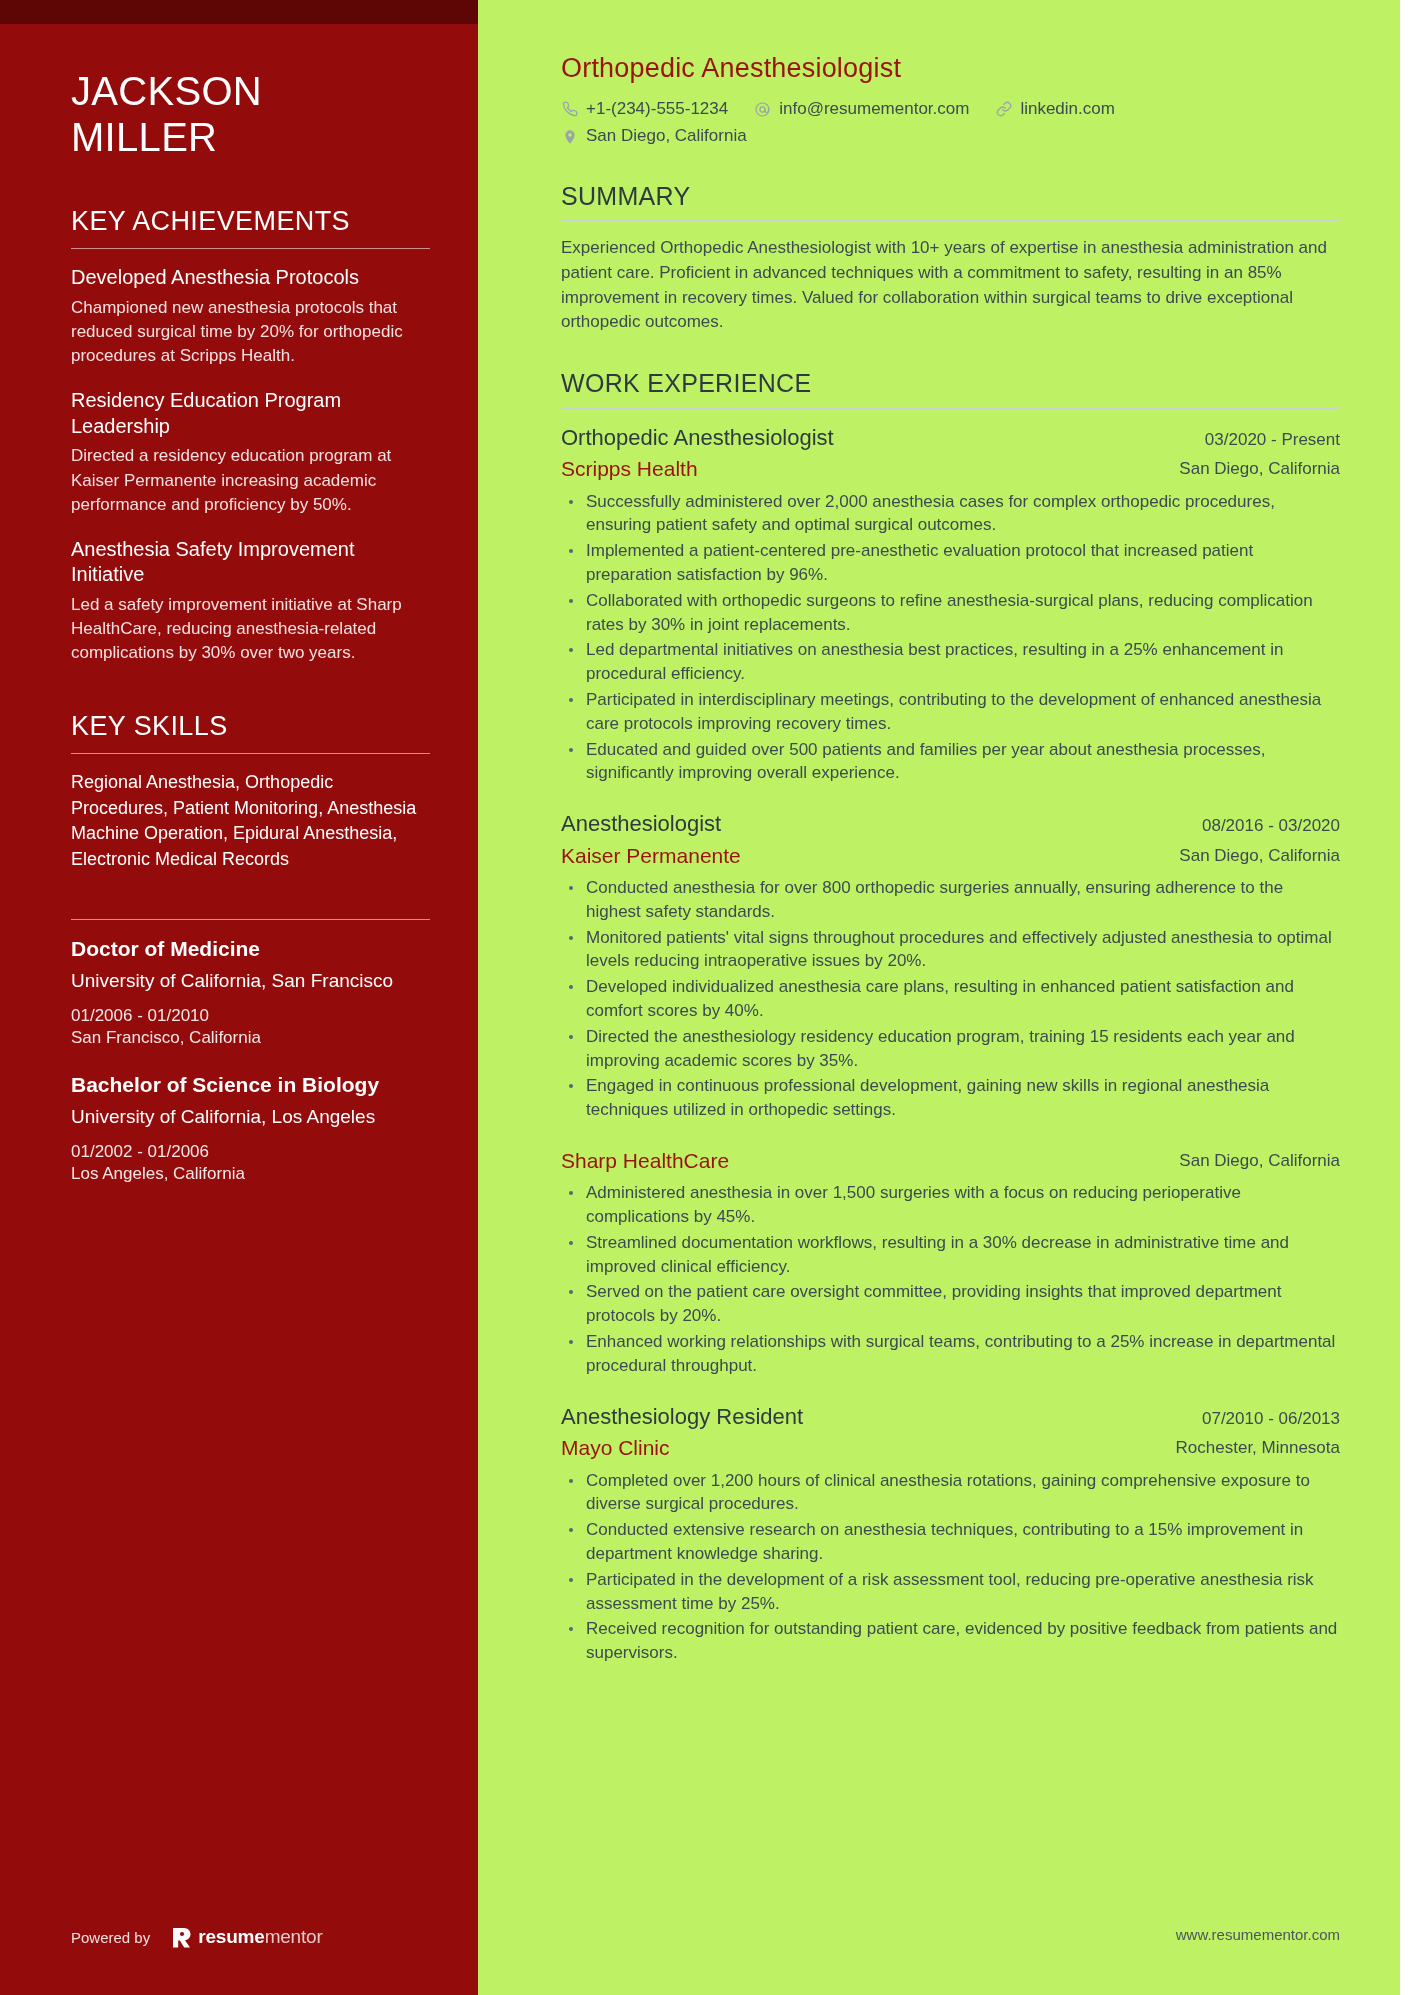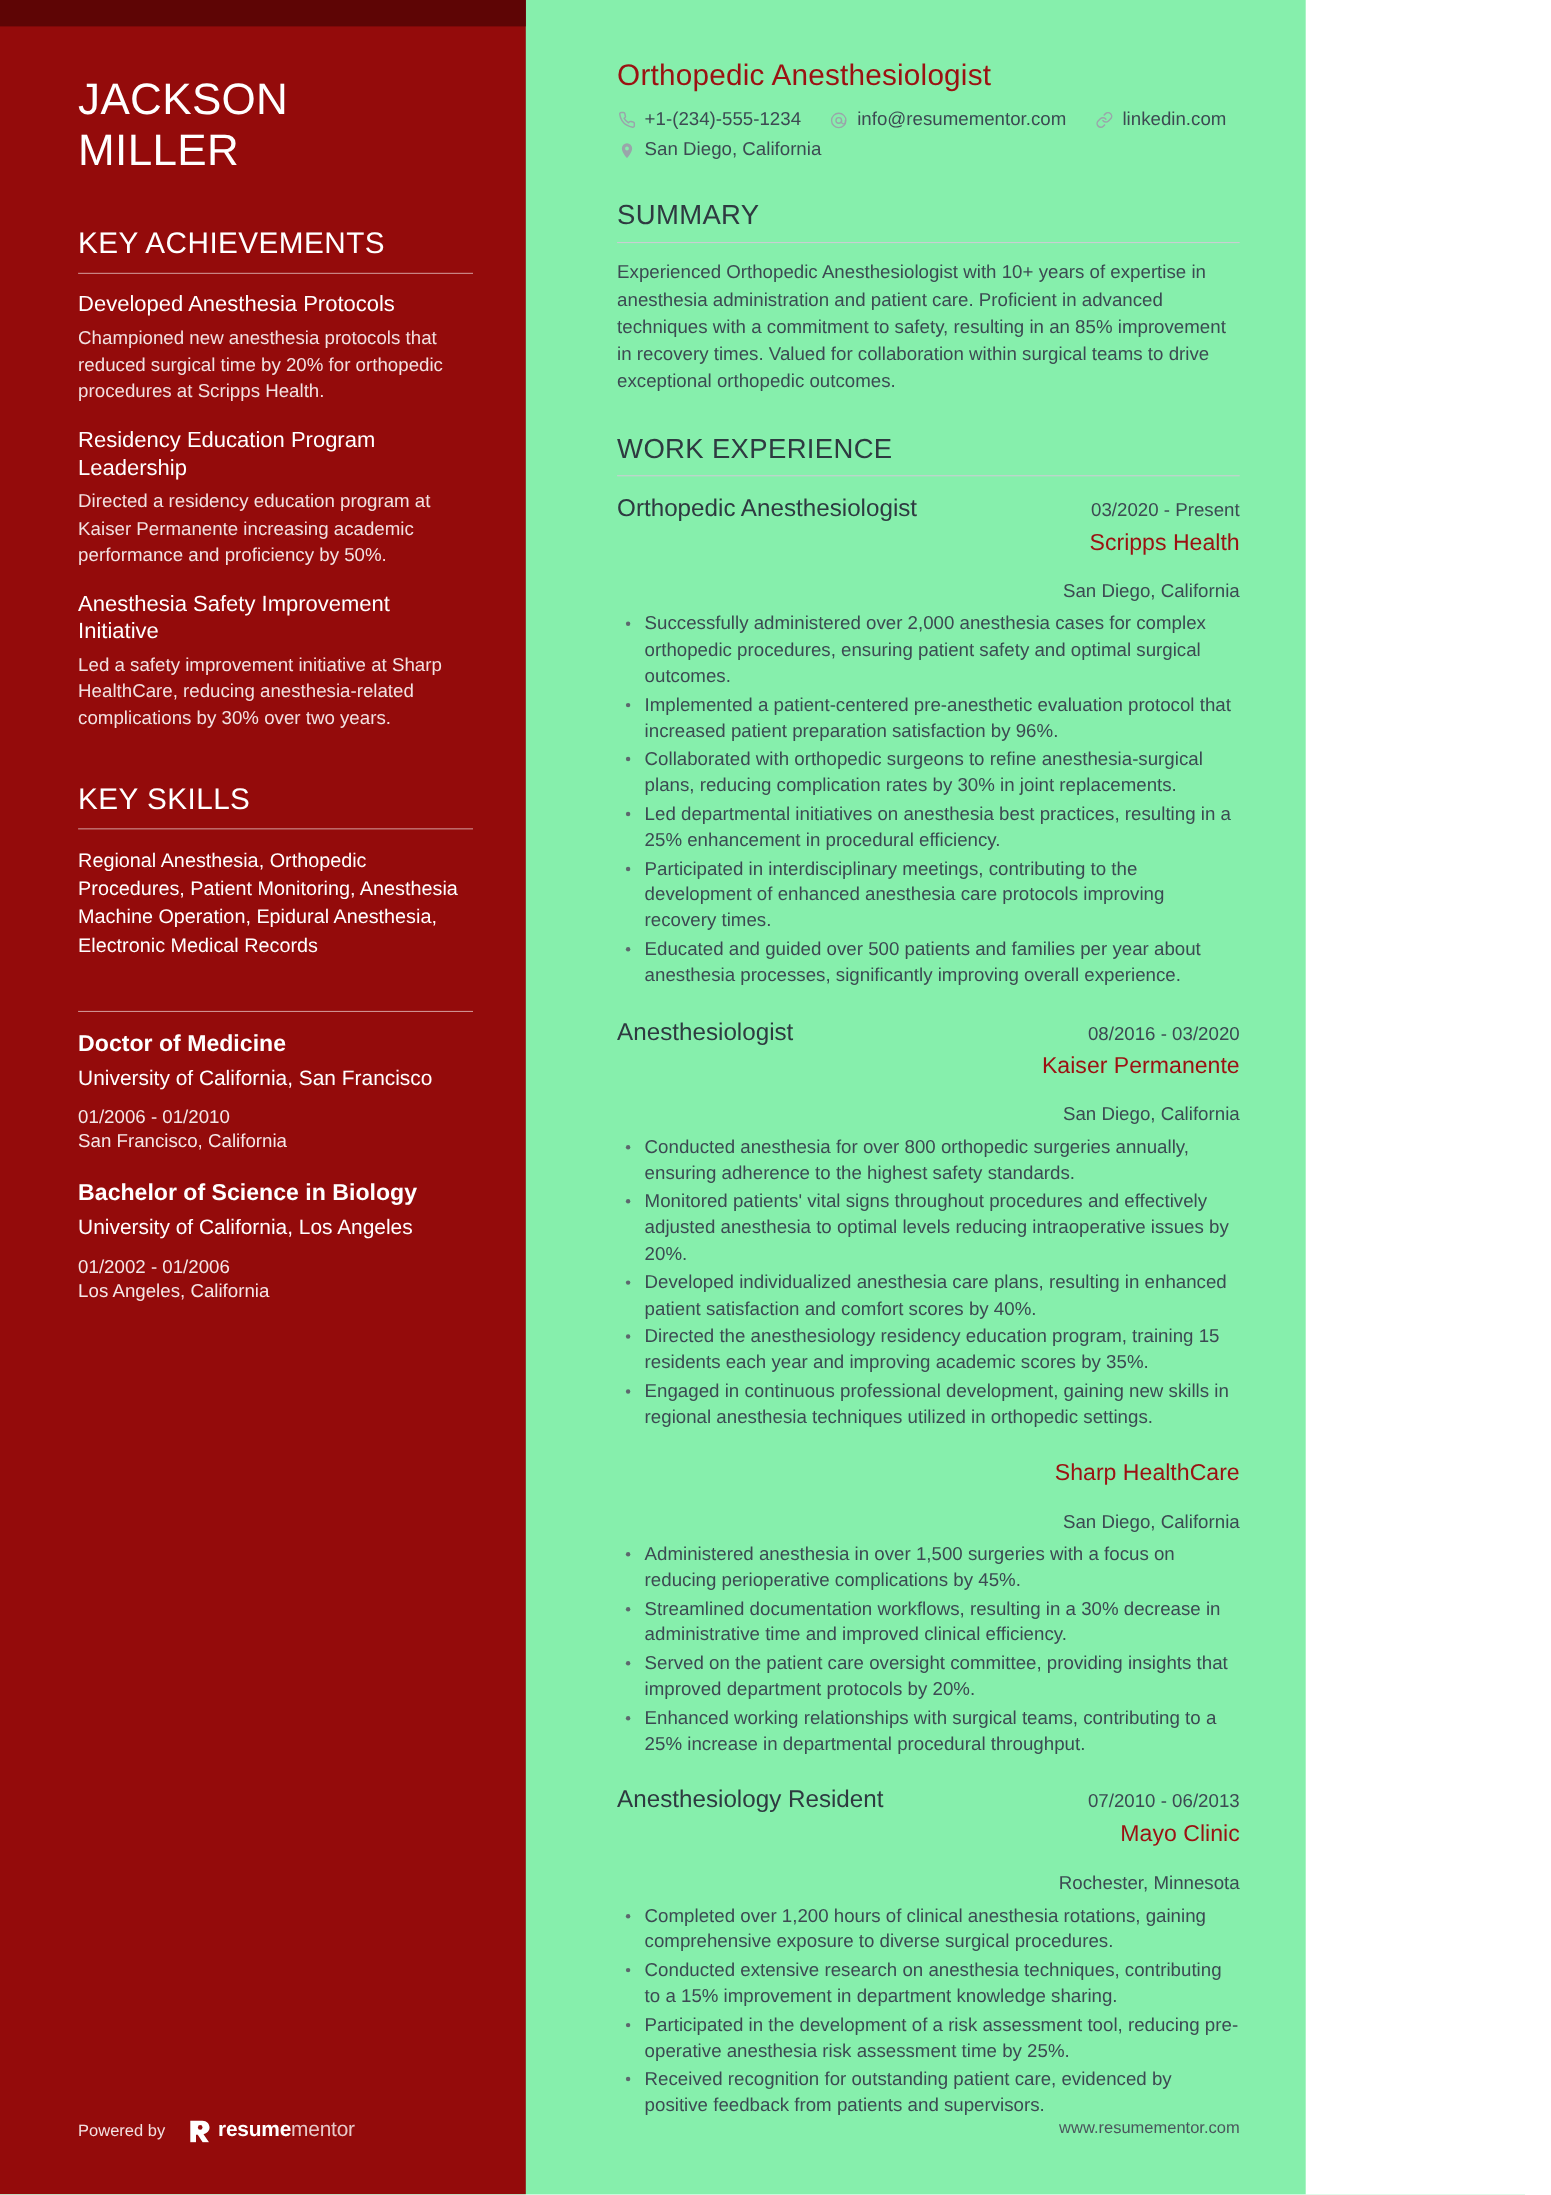--- a/index.html
+++ b/index.html
@@ -7,24 +7,24 @@
   html, body {
     width: 1410px;
     height: 1995px;
     background: #ffffff;
     font-family: "Liberation Sans", sans-serif;
     -webkit-font-smoothing: antialiased;
   }
 
   .page {
     position: relative;
-    width: 1187px;
+    width: 1400px;
     height: 1995px;
     display: flex;
-    background: #86efac;
+    background: #bef264;
     overflow: hidden;
   }
 
   
   .sidebar {
     width: 478px;
     flex: 0 0 478px;
     background: #940B0B;
     position: relative;
     padding: 0 0 0 0;
@@ -217,25 +217,24 @@
   }
   .exp-dates {
     color: #3C4A52;
     font-size: 17px;
     white-space: nowrap;
     line-height: 1.3;
   }
   .exp-line2 {
     display: flex;
     justify-content: space-between;
-    align-items: flex-end;
+    align-items: center;
     gap: 20px;
     margin-top: 3px;
     margin-bottom: 7px;
-    flex-direction: column;
   }
   .exp-company {
     color: #9B1212;
     font-size: 21px;
     font-weight: 400;
     line-height: 1.3;
   }
   .exp-location {
     color: #3C4A52;
     font-size: 17px;

